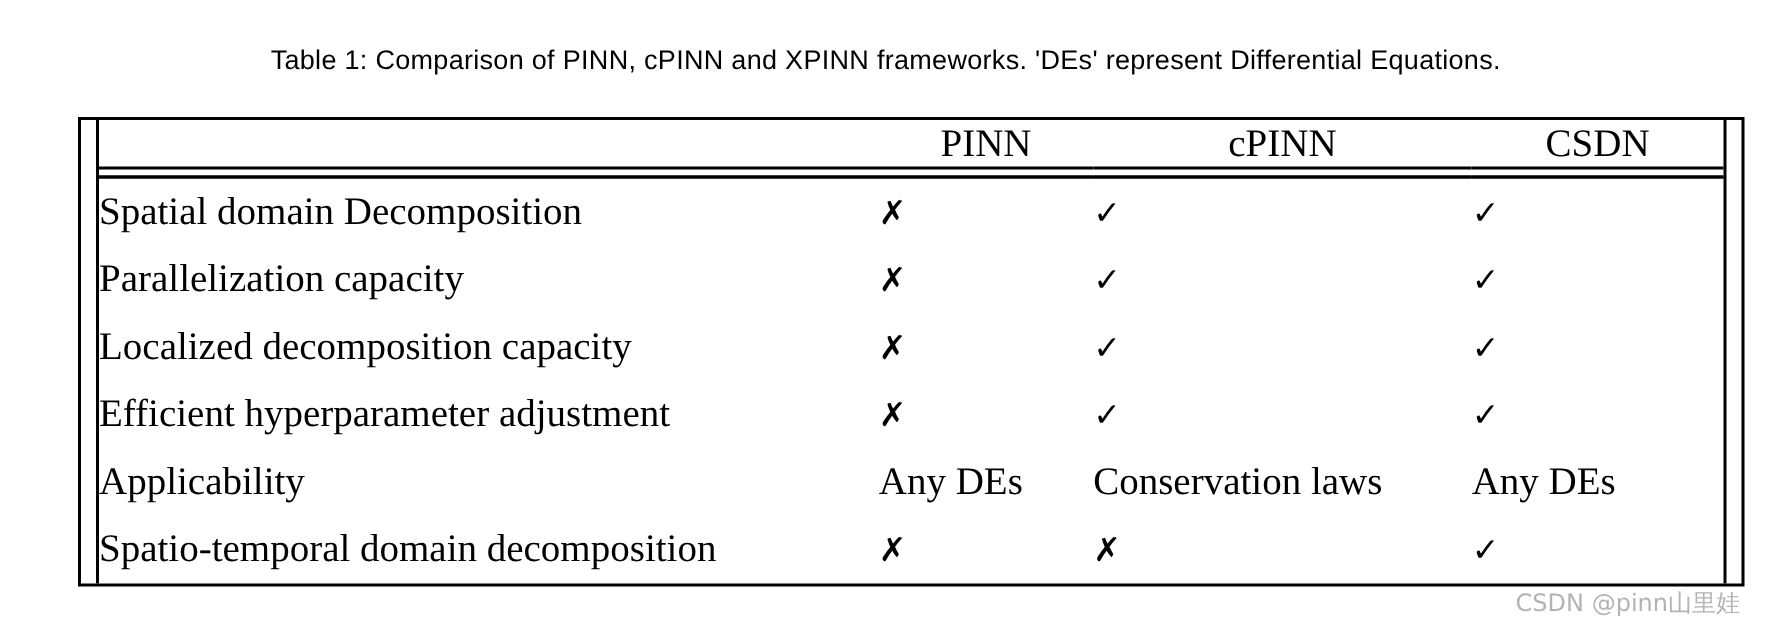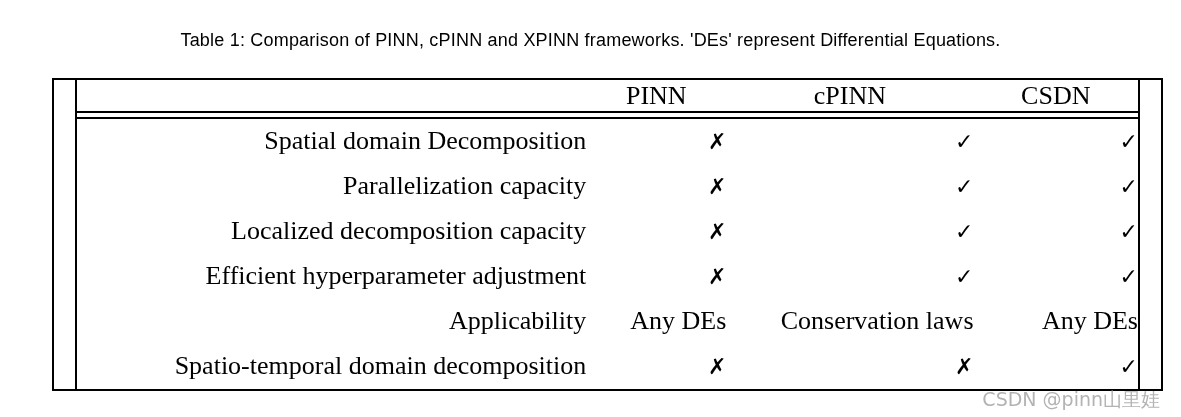--- a/index.html
+++ b/index.html
@@ -32,21 +32,21 @@
     white-space: nowrap;
   }
   
   .frame-outer {
     position: absolute;
     left: 52px;
     top: 78px;
     width: 1111px;
     height: 313px;
     border: 2px solid var(--border);
-    padding: 0 21px;
+    padding: 0 10px;
   }
   
   .frame-inner {
     width: 100%;
     height: 100%;
     border-left: 2px solid var(--border);
     border-right: 2px solid var(--border);
   }
   table.cmp {
     width: 100%;
@@ -68,36 +68,36 @@
     border-bottom: 2px solid var(--border); 
     padding: 0;
   }
   tr.sep td {
     height: 6px;
     padding: 0;
     border-bottom: 2px solid var(--border); 
   }
   tbody td {
     height: 38px;
-    text-align: right;
+    text-align: left;
     vertical-align: middle;
     padding: 0;
     white-space: nowrap;
   }
   .mark {
     font-family: "DejaVu Sans", sans-serif;
     font-weight: 700;
     font-size: 22px;
   }
   .watermark {
     position: absolute;
     right: 21px;
     bottom: 4px;
     font-family: "DejaVu Sans", "Liberation Sans", sans-serif;
-    font-size: 19px;
+    font-size: 16px;
     color: var(--watermark);
     white-space: nowrap;
     z-index: 5;
   }
 </style>
 </head>
 <body>
 
 <div class="caption">Table 1: Comparison of PINN, cPINN and XPINN frameworks. 'DEs' represent Differential Equations.</div>
 

